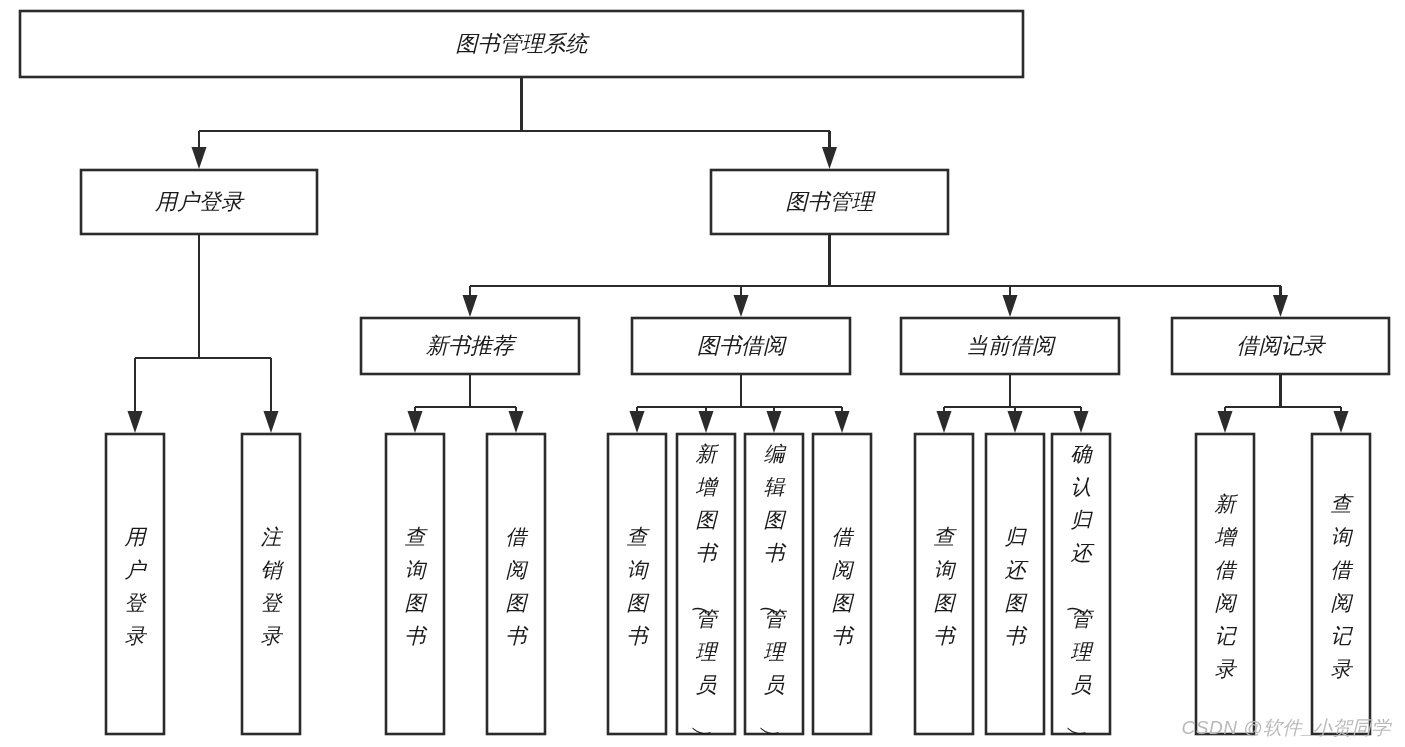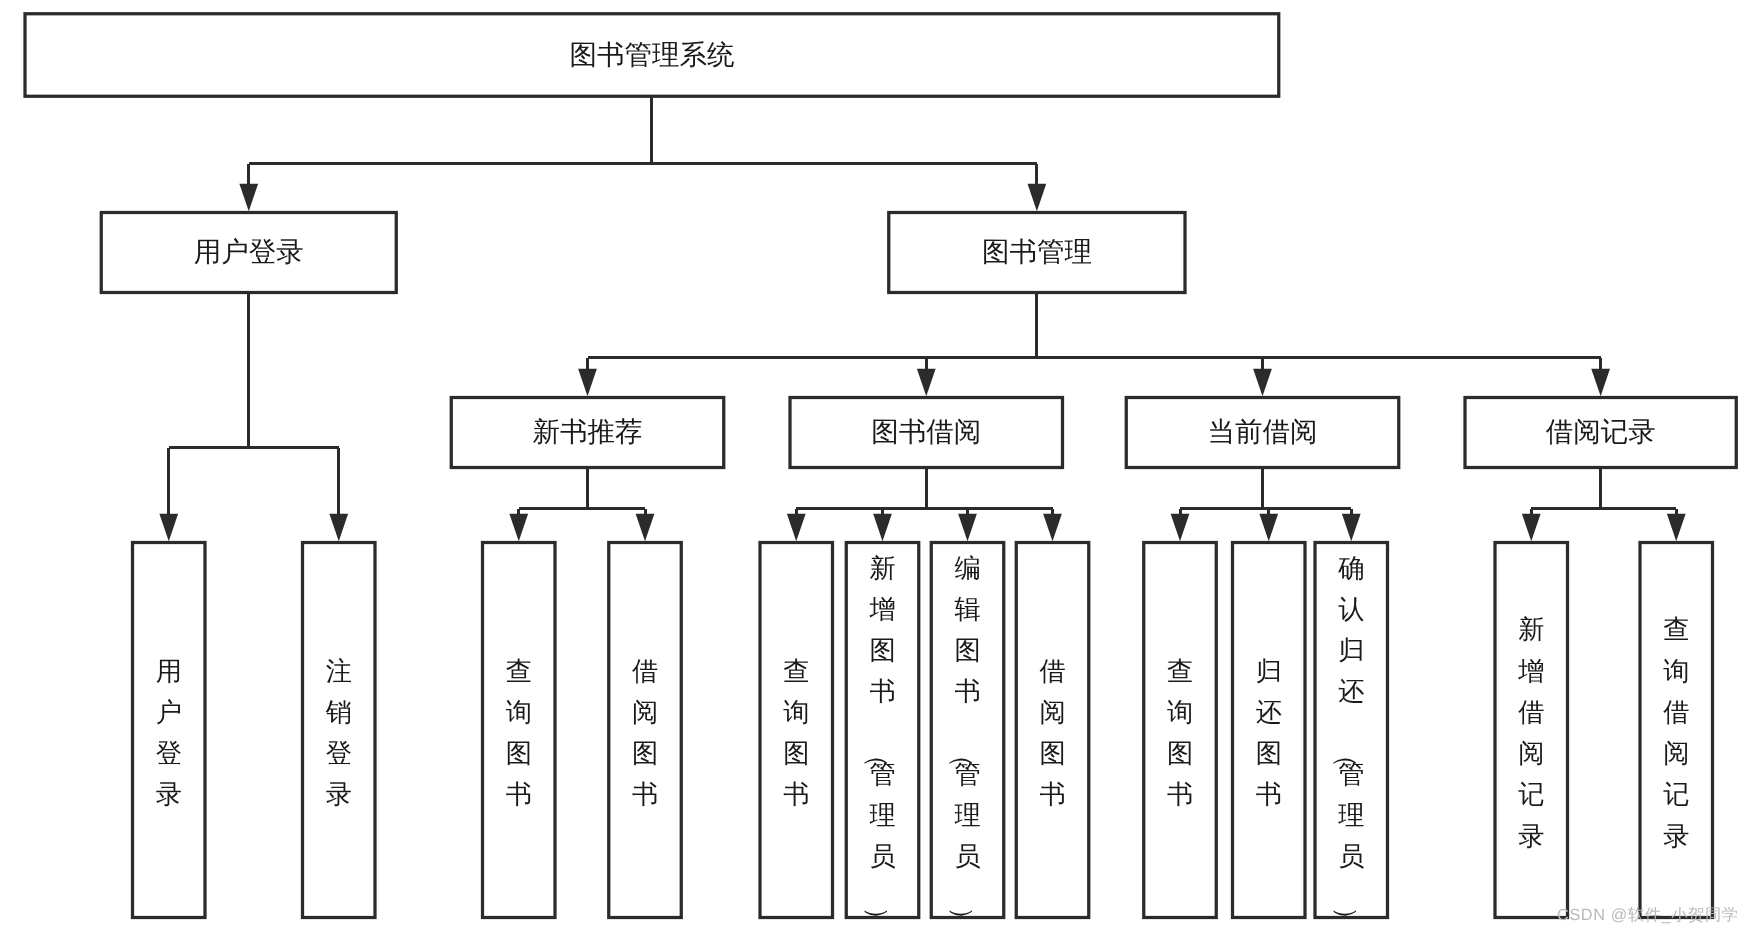--- a/index.html
+++ b/index.html
@@ -11,20 +11,21 @@
     width: 1405px;
     height: 747px;
     font-family: "Liberation Sans", "DejaVu Sans", sans-serif;
     overflow: hidden;
     position: relative;
   }
   #diagram-root {
     position: relative;
     width: 1405px;
     height: 747px;
+    font-style: italic;
   }
   svg#tree-svg {
     position: absolute;
     left: 0;
     top: 0;
     width: 1405px;
     height: 747px;
     display: block;
   }
   .node-box {
@@ -53,21 +54,21 @@
     font-family: "Liberation Sans", "DejaVu Sans", sans-serif;
     font-size: 21px;
     fill: #1a1a1a;
     text-anchor: middle;
   }
   .watermark {
     position: absolute;
     right: 14px;
     bottom: 6px;
     font-family: "Liberation Sans", "DejaVu Sans", sans-serif;
-    font-size: 13px;
+    font-size: 19px;
     color: #b9b9b9;
     white-space: nowrap;
     letter-spacing: 0.5px;
     user-select: none;
   }
 </style>
 </head>
 <body>
 
 <div id="diagram-root">

